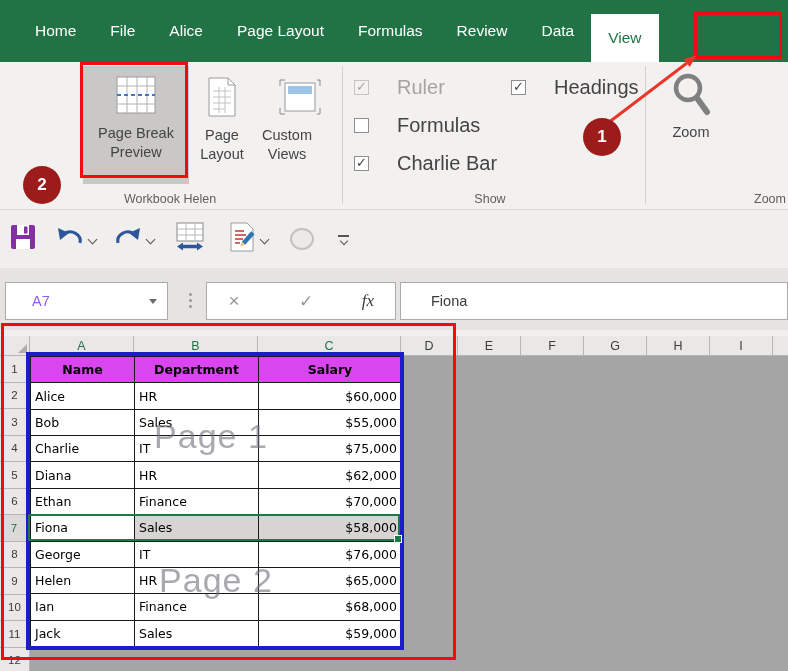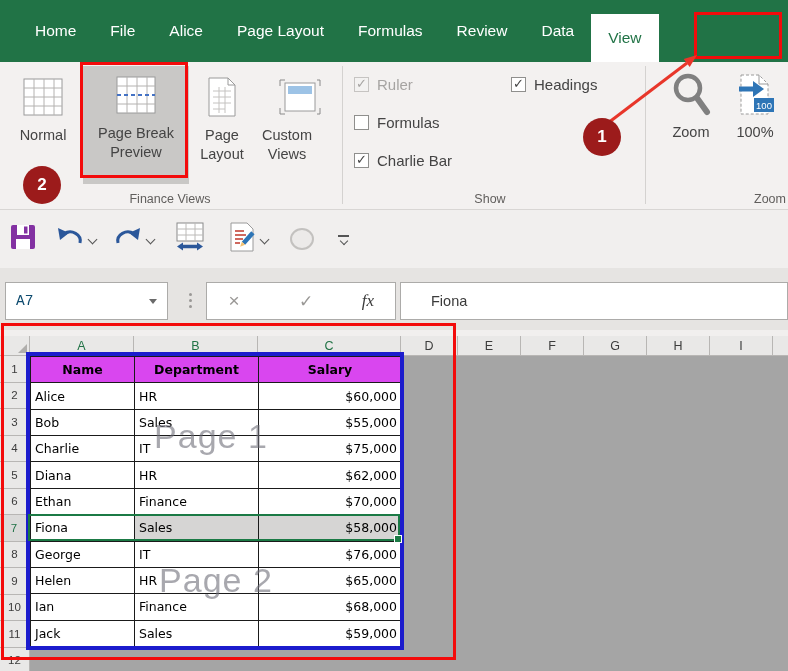--- a/index.html
+++ b/index.html
@@ -17,39 +17,39 @@
   .grouplabel { position:absolute; top:130px; font-size:12.5px; color:#605e5c; text-align:center; }
   .rbtn { position:absolute; top:6px; height:114px; display:flex; flex-direction:column; align-items:center; }
   .rbtn .iconbox { height:58px; display:flex; align-items:center; justify-content:center; }
   .rbtn .blabel { font-size:14.5px; color:#444; text-align:center; line-height:1.3; }
   .rbtn.selected { background:#c9c8c6; }
   .cbrow { position:absolute; display:flex; align-items:center; gap:8px; }
   .cb { width:15px; height:15px; border:1px solid #8f8f8d; background:#fff; position:relative; flex:0 0 auto; }
   .cb.checked::after { content:"✓"; position:absolute; left:1px; top:-2px; font-size:13px; color:#444; }
   .cb.disabled { border-color:#c6c4c2; background:#f3f2f1; }
   .cb.disabled::after { color:#a6a4a2; }
-  .cb-label { font-size:15px; color:#444; }
+  .cb-label { font-size:20px; color:#444;margin-left:20px; }
   .cb-label.disabled-text { color:#a6a4a2; }
   .zbtn { position:absolute; top:6px; display:flex; flex-direction:column; align-items:center; }
   .zbtn .iconbox { height:56px; display:flex; align-items:center; justify-content:center; }
   .zbtn .blabel { font-size:14.5px; color:#444; }
 
   
   .qat { position:absolute; left:0; top:210px; width:788px; height:58px; background:#f1efee; display:flex; align-items:center; padding-left:10px; }
   .qat .qitem { display:flex; align-items:center; }
   .chev { width:7px; height:7px; border-right:1.6px solid #555; border-bottom:1.6px solid #555; transform:rotate(45deg); display:inline-block; }
   .qat-oval { width:24px; height:22px; border:2px solid #c3c1bf; border-radius:50%; background:#eceae9; }
   .qat-more { display:flex; flex-direction:column; align-items:center; gap:1px; }
   .qat-more .bar { width:11px; height:2px; background:#555; }
   .qat-more .chev { width:6px; height:6px; }
 
   
   .frow { position:absolute; left:0; top:268px; width:788px; height:62px; background:#e6e4e2; }
   .namebox { position:absolute; left:5px; top:14px; width:163px; height:38px; background:#fff; border:1px solid #acaba9; display:flex; align-items:center; }
-  .namebox .nb-text { padding-left:10px; font-size:14.5px; color:#0c4a6e; flex:1;font-family:Liberation Mono, monospace; }
+  .namebox .nb-text { padding-left:26px; font-size:14.5px; color:#8b5cf6; flex:1; }
   .tri-down { width:0; height:0; border-left:4.5px solid transparent; border-right:4.5px solid transparent; border-top:5.5px solid #6a6a6a; margin-right:10px; }
   .vdots { position:absolute; left:189px; top:25px; width:3px; }
   .vdots i { display:block; width:3px; height:3px; border-radius:50%; background:#9a9896; margin-bottom:3px; }
   .fxbox { position:absolute; left:206px; top:14px; width:190px; height:38px; background:#fff; border:1px solid #acaba9; }
   .fxbox .fbtn { position:absolute; top:0; height:36px; display:flex; align-items:center; justify-content:center; width:30px; }
   .fx-cancel { left:12px; color:#9a9896; font-size:19px; }
   .fx-confirm { left:84px; color:#9a9896; font-size:17px; }
   .fx-insert { left:146px; color:#3b3b3b; font-family:"Liberation Serif", serif; font-style:italic; font-size:17px; }
   .ffield { position:absolute; left:400px; top:14px; width:388px; height:38px; background:#fff; border:1px solid #acaba9; display:flex; align-items:center; }
   .ffield .fval { padding-left:30px; font-size:14.5px; color:#3b3b3b; }
@@ -94,29 +94,20 @@
     <div class="tab">Alice</div>
     <div class="tab">Page Layout</div>
     <div class="tab">Formulas</div>
     <div class="tab">Review</div>
     <div class="tab">Data</div>
     <div class="tab active">View</div>
   </div>
 
   <div class="ribbon">
 
-    <div class="rbtn" style="left:8px; width:70px;">
-      <div class="iconbox">
-        <svg width="46" height="44">
-            <rect x="4" y="4" width="38" height="36" fill="#fff" stroke="#9a9a9a"></rect>
-            <path d="M4 13 h38 M4 22 h38 M4 31 h38 M14 4 v36 M24 4 v36 M34 4 v36" stroke="#b4b2b0" fill="none"></path>
-          </svg>
-      </div>
-      <div class="blabel">Normal</div>
-    </div>
 
     <div class="rbtn selected" style="left:83px; width:106px; top:4px; height:118px;">
       <div class="iconbox">
         <svg width="46" height="44">
             <rect x="4" y="4" width="38" height="36" fill="#fff" stroke="#9a9a9a"></rect>
             <path d="M14 4 v36 M24 4 v36 M34 4 v36 M4 13 h38 M4 31 h38" stroke="#b4b2b0" fill="none"></path>
             <path d="M4 22 h38" stroke="#4472c4" stroke-width="2" stroke-dasharray="4 3" fill="none"></path>
           </svg>
       </div>
       <div class="blabel">Page Break Preview</div>
@@ -167,35 +158,22 @@
 
     <div class="zbtn" style="left:660px; width:62px;">
       <div class="iconbox">
         <svg width="44" height="48">
             <circle cx="19" cy="16" r="12" fill="none" stroke="#808080" stroke-width="4.5"></circle>
             <line x1="28" y1="26" x2="38" y2="40" stroke="#808080" stroke-width="6" stroke-linecap="round"></line>
           </svg>
       </div>
       <div class="blabel">Zoom</div>
     </div>
-    <div class="zbtn" style="left:726px; width:58px;">
-      <div class="iconbox">
-        <svg width="44" height="48">
-          <path d="M8 3 h18 l9 9 v30 h-27 z" fill="#fff" stroke="#9a9a9a" stroke-dasharray="3 2"></path>
-          <path d="M26 3 v9 h9" fill="none" stroke="#9a9a9a"></path>
-          <path d="M6 17 h14" stroke="#2e75b6" stroke-width="5"></path>
-          <polygon points="20,9 31,17 20,25" fill="#2e75b6"></polygon>
-          <rect x="21" y="26" width="20" height="14" fill="#2e75b6"></rect>
-          <text x="31" y="37" fill="#fff" font-size="9.5" text-anchor="middle">100</text>
-        </svg>
-      </div>
-      <div class="blabel">100%</div>
-    </div>
-
-    <div class="grouplabel" style="left:60px; width:220px;">Finance Views</div>
+
+    <div class="grouplabel" style="left:60px; width:220px;">Workbook Helen</div>
     <div class="grouplabel" style="left:400px; width:180px;">Show</div>
     <div class="grouplabel" style="left:735px; width:70px;">Zoom</div>
   </div>
 
   <div class="qat">
     <div class="qitem" style="margin-right:20px;">
       <span>
         <svg width="26" height="26">
             <rect x="1" y="1" width="24" height="24" rx="2" fill="#8331a2"></rect>
             <rect x="7" y="1" width="12" height="10" fill="#fff"></rect>

